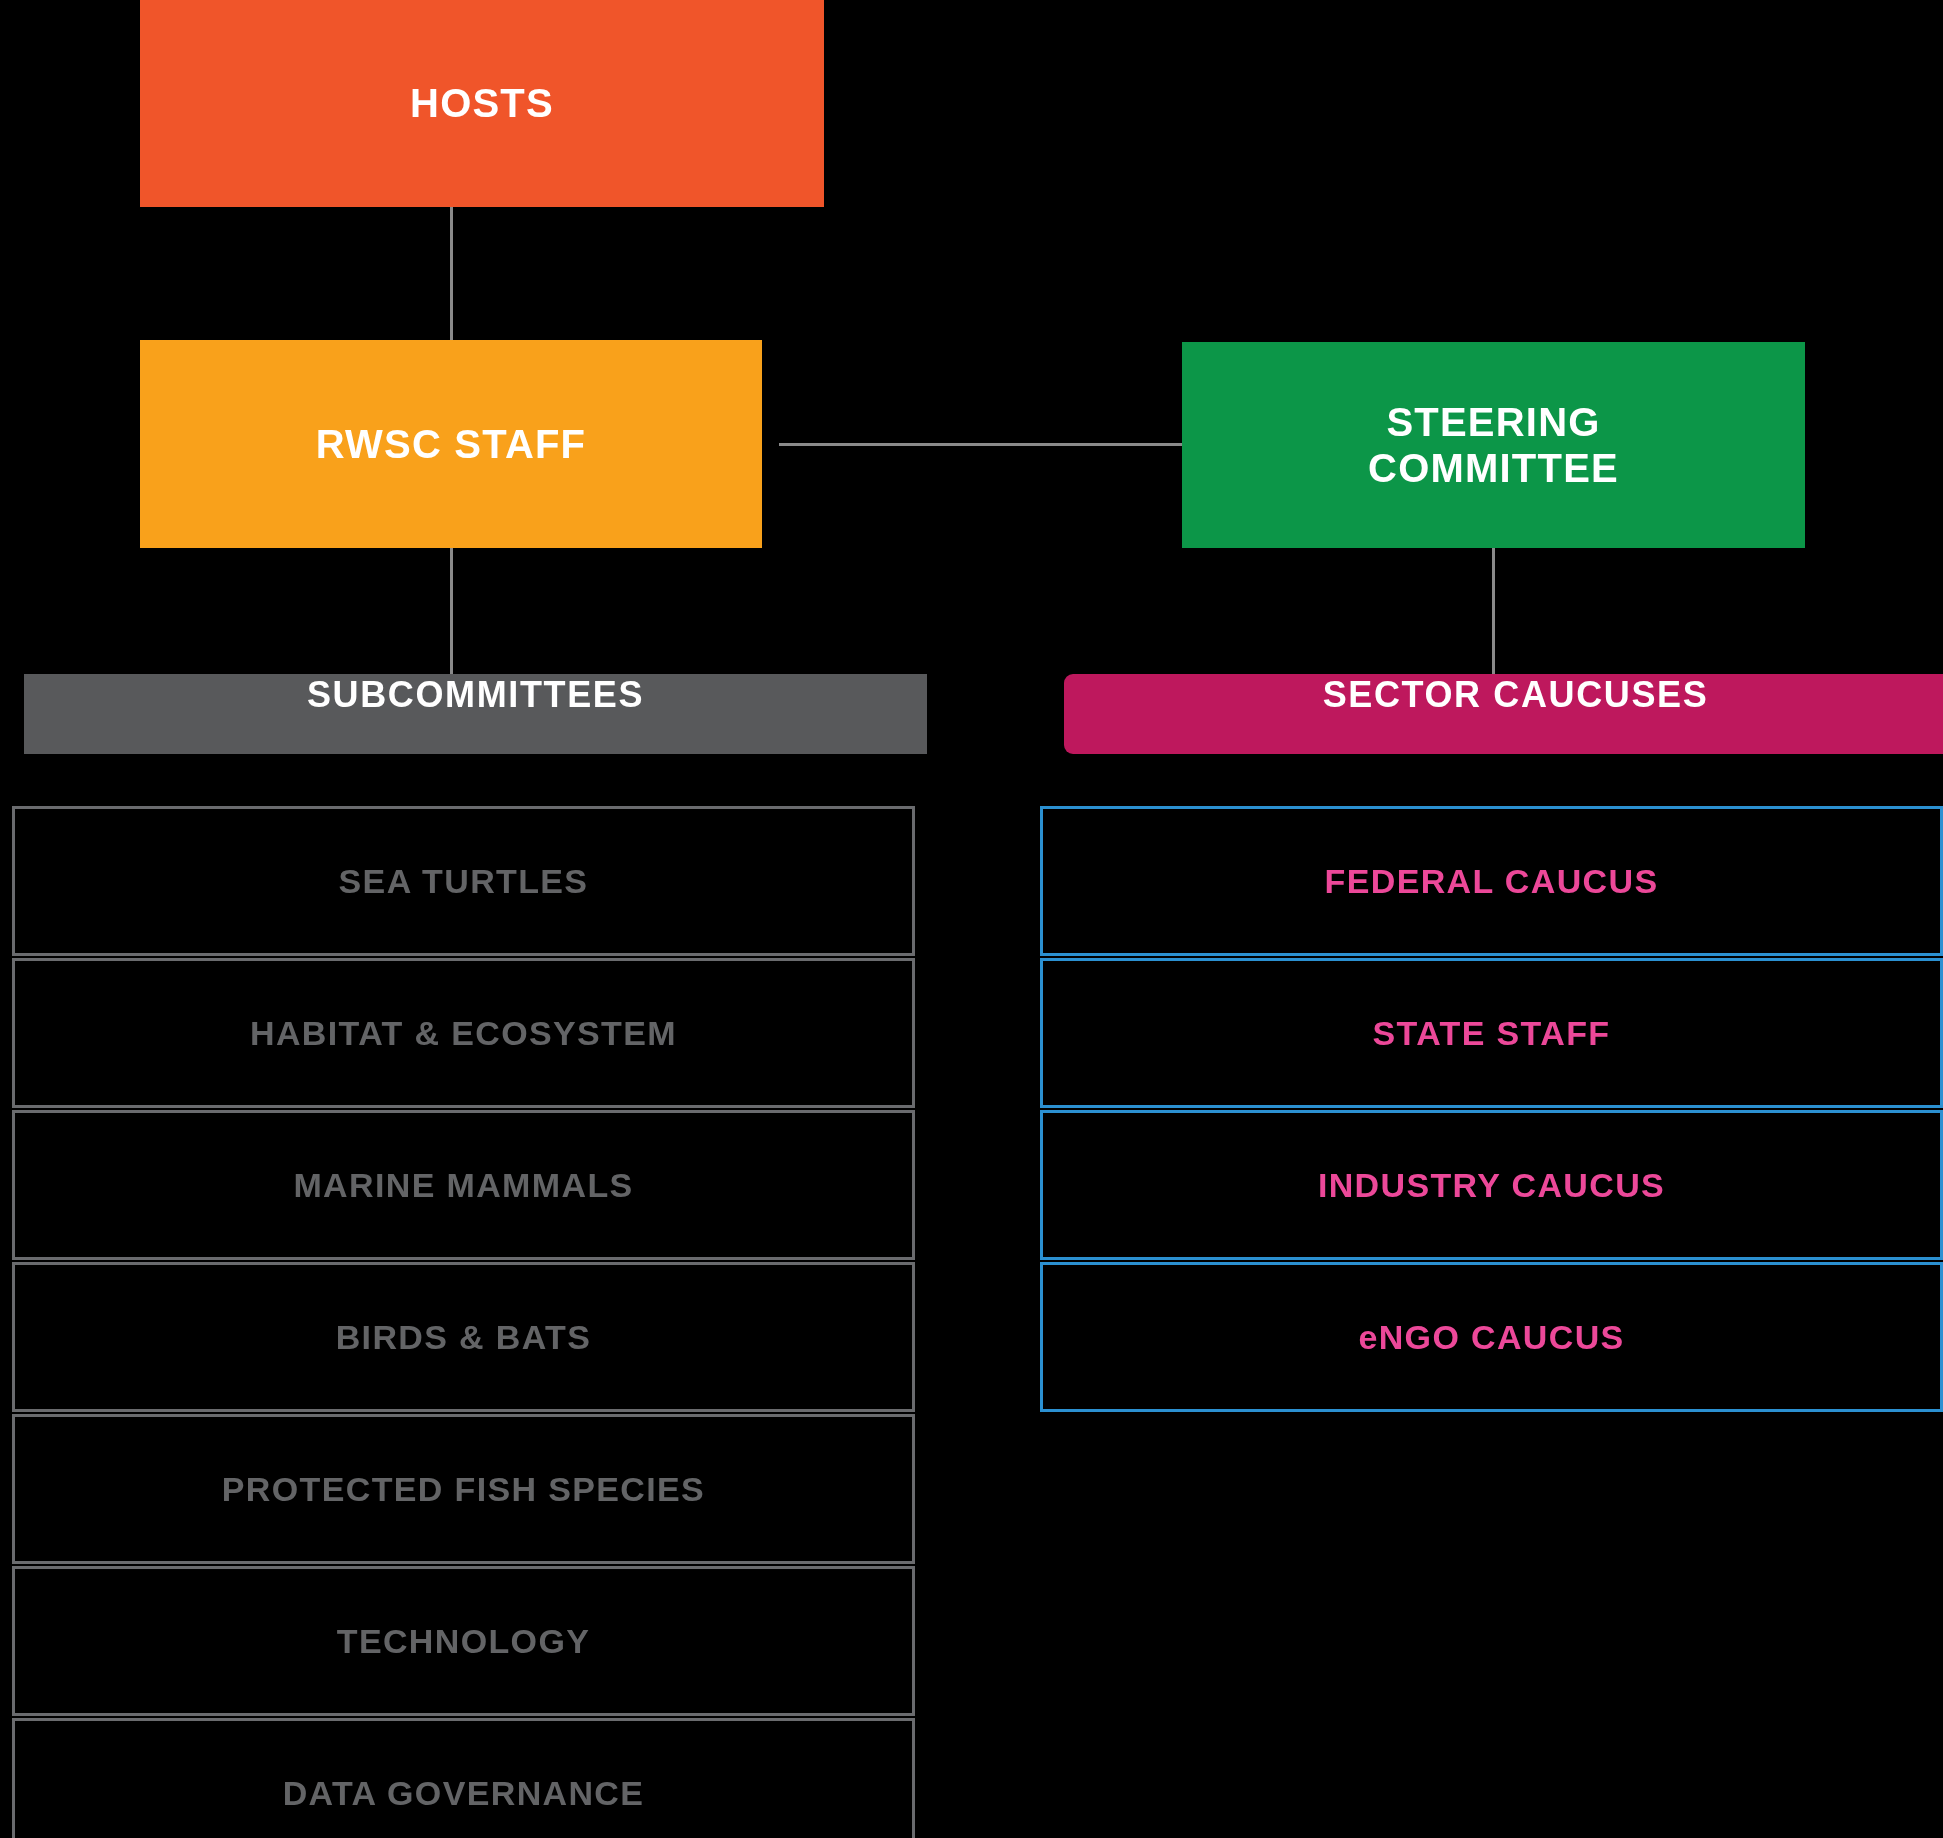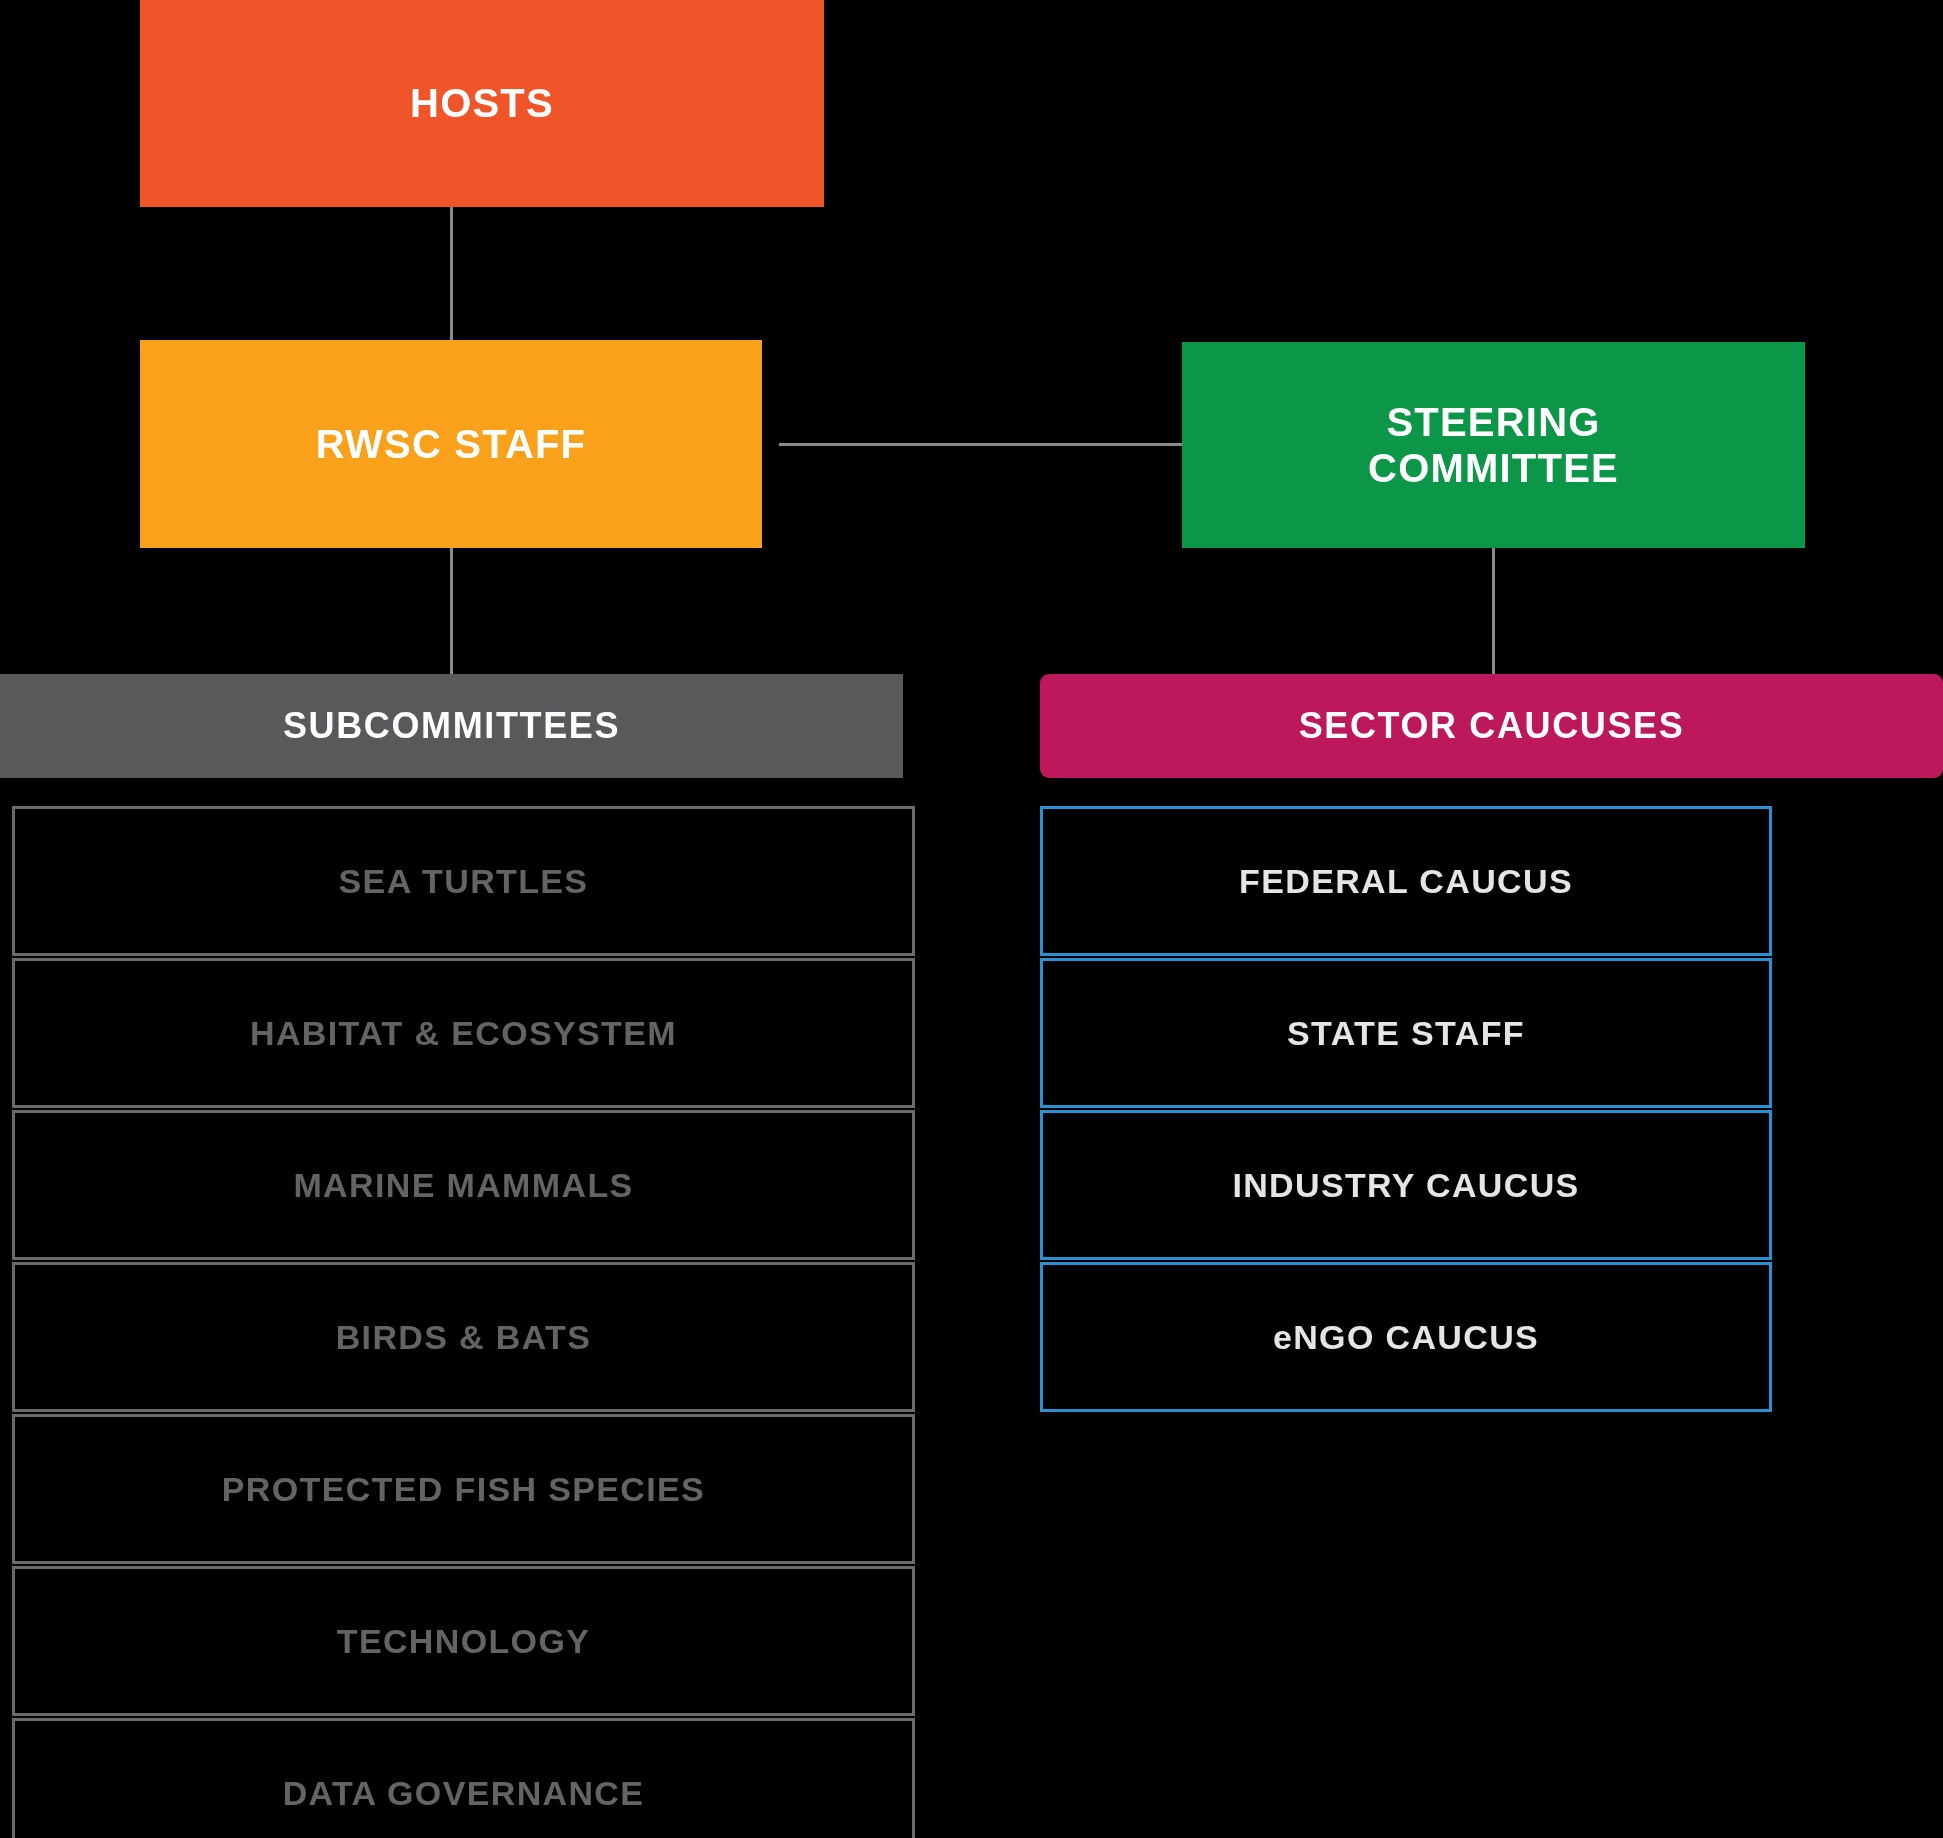--- a/index.html
+++ b/index.html
@@ -40,39 +40,40 @@
   .conn{position:absolute;background:#8A8A8A;}
   .conn-v{width:3px;}
   .conn-h{height:3px;}
   .conn-hosts-staff{left:450px;top:207px;height:133px;}
   .conn-staff-sub{left:450px;top:548px;height:126px;}
   .conn-staff-steer{left:779px;top:443px;width:403px;}
   .conn-steer-sector{left:1492px;top:548px;height:126px;}
 
   
   .col-header{
-    position:absolute;height:104px;
-    display:flex;align-items:center;justify-content:center;
+    position:absolute;height:80px;
+    display:flex;align-items:flex-start;justify-content:center;
     color:#ffffff;font-weight:700;font-size:36px;letter-spacing:0.045em;
     box-sizing:border-box;
+    margin-left:24px;
   }
   .header-sub{left:0px;top:674px;width:903px;background:#58595B;}
   .header-sector{left:1040px;top:674px;width:903px;background:#be185d;border-radius:9px;}
 
   
   .item{
     position:absolute;height:150px;
     display:flex;align-items:center;justify-content:center;
     text-align:center;
     font-weight:700;font-size:34px;letter-spacing:0.04em;
     box-sizing:border-box;
     background:#000;
   }
   .col-left  .item{left:0px;width:903px;border:3px solid #6A6B6E;color:#636466;margin-left:12px;}
-  .col-right .item{left:1040px;width:732px;border:3px solid #2B90D1;color:#e5e5e5;}
+  .col-right .item{left:1040px;width:903px;border:3px solid #2B90D1;color:#ec4899;}
 
   .row0{top:806px;}
   .row1{top:958px;}
   .row2{top:1110px;}
   .row3{top:1262px;}
   .row4{top:1414px;}
   .row5{top:1566px;}
   .row6{top:1718px;}
 </style>
 </head>

